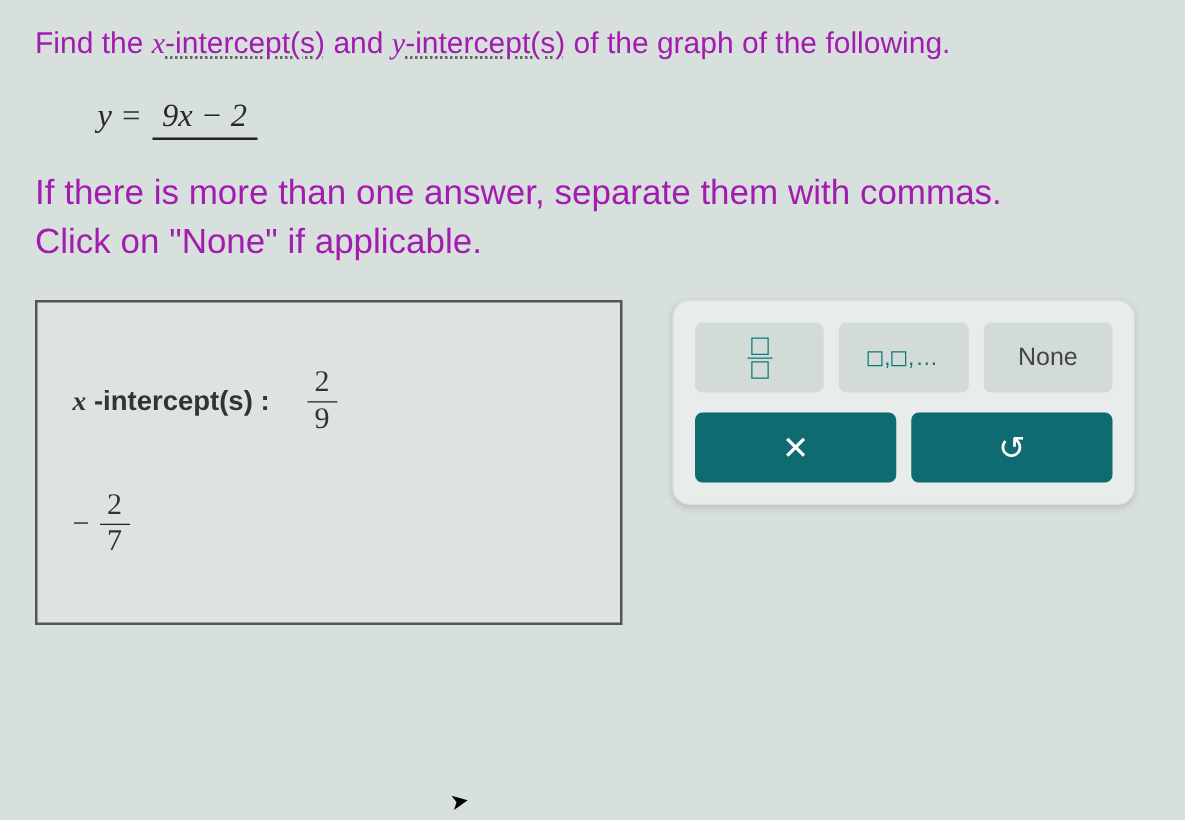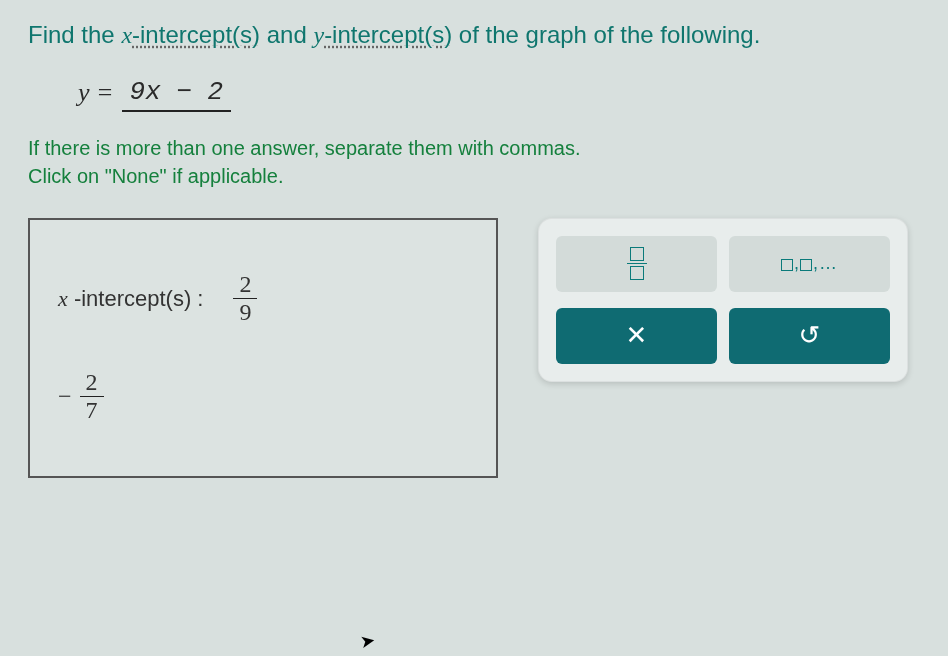--- a/index.html
+++ b/index.html
@@ -8,21 +8,21 @@
       height: 656px;
       background: #d8e0de;
       font-family: 'Segoe UI', Tahoma, sans-serif;
       color: #2a2a2a;
       padding: 18px 28px;
       position: relative;
       overflow: hidden;
     }
     .question-text {
       font-size: 24px;
-      color: #0f766e;
+      color: #a21caf;
       line-height: 1.4;
     }
     .underlined {
       text-decoration: underline;
       text-decoration-style: dotted;
       text-decoration-color: #666;
       text-underline-offset: 3px;
     }
     .italic { font-style: italic; font-family: 'Times New Roman', serif; }
     .equation {
@@ -38,30 +38,29 @@
       display: inline-flex;
       flex-direction: column;
       align-items: center;
       font-style: normal;
       vertical-align: middle;
     }
     .frac .num, .frac .den {
       padding: 2px 8px;
       font-style: italic;
       line-height: 1.2;
-      font-family: Liberation Mono, monospace;
     }
     .frac .bar {
       width: 100%;
       border-top: 2px solid #222;
     }
     .sup { font-size: 0.65em; vertical-align: super; font-style: normal; }
     .instruction {
-      font-size: 20px;
-      color: #15803d;
+      font-size: 28px;
+      color: #a21caf;
       line-height: 1.4;
       margin-top: 10px;
     }
     .bottom-row {
       display: flex;
       gap: 40px;
       margin-top: 28px;
       align-items: flex-start;
     }
     .answer-box {
@@ -74,21 +73,21 @@
       flex-direction: column;
       justify-content: space-around;
     }
     .answer-row {
       display: flex;
       align-items: center;
       gap: 30px;
       font-size: 22px;
       color: #333;
     }
-    .answer-label { font-family: 'Segoe UI', sans-serif; }
+    .answer-label { font-family: 'Segoe UI', sans-serif; font-weight: bold; }
     .answer-label .var { font-family: 'Times New Roman', serif; font-style: italic; }
     .answer-val {
       font-family: 'Times New Roman', serif;
       font-size: 24px;
       display: flex;
       align-items: center;
       gap: 4px;
     }
     .small-frac {
       display: inline-flex;
@@ -227,20 +226,23 @@
           <span class="sq"></span>
           <span class="pb"></span>
           <span class="sq"></span>
         </span>
       </button>
       <button class="pal-btn pal-light">
         <span class="pal-list">
           <span class="sq2"></span>,<span class="sq2"></span><span>,…</span>
         </span>
       </button>
+      <button class="pal-btn pal-light none-txt">
+        <span>None</span>
+      </button>
     </div>
     <div class="palette-row">
       <button class="pal-btn pal-dark">
         <span>✕</span>
       </button>
       <button class="pal-btn pal-dark">
         <span>↺</span>
       </button>
     </div>
   </div>

